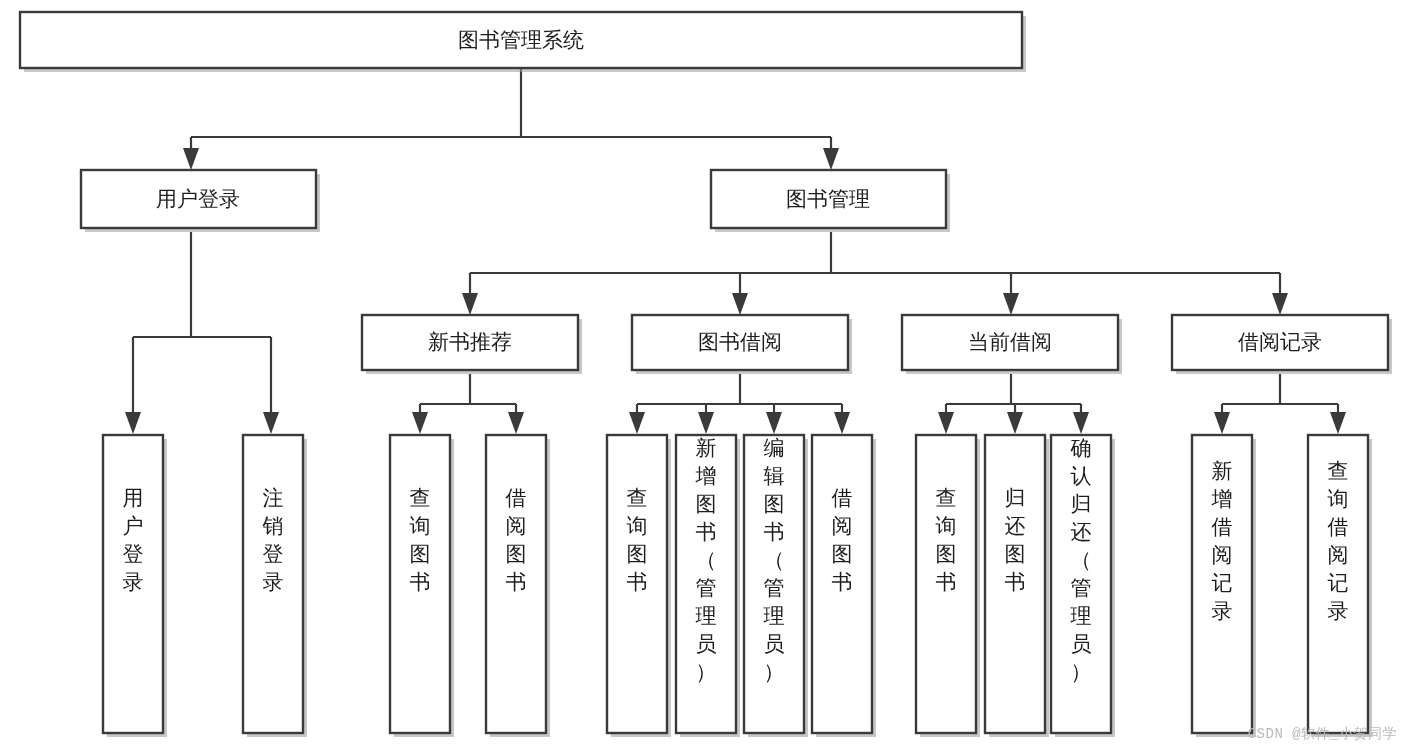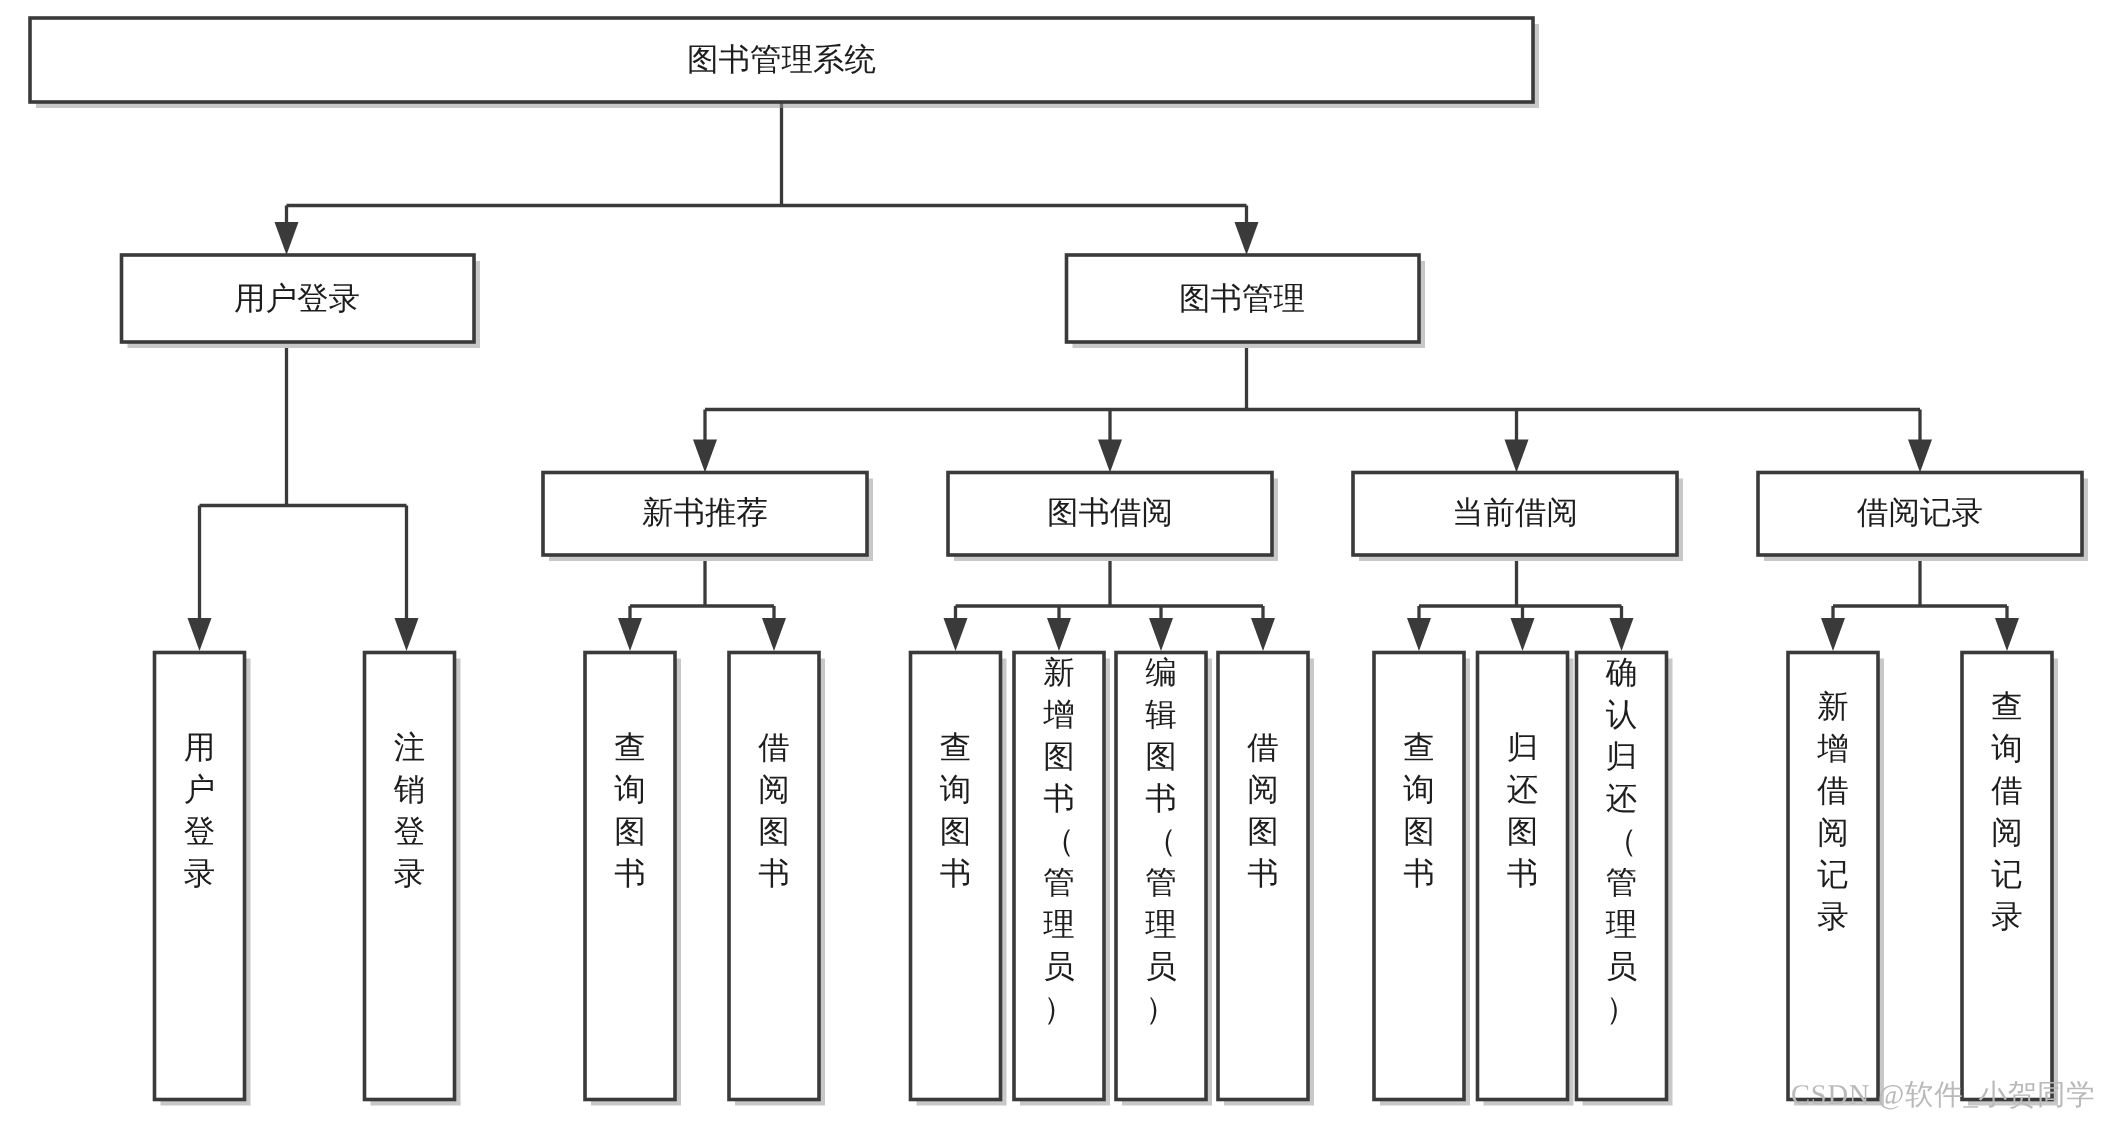--- a/index.html
+++ b/index.html
@@ -47,22 +47,22 @@
     fill: none;
   }
   .arrow-head {
     fill: #3a3a3a;
     stroke: none;
   }
   .watermark {
     position: absolute;
     right: 8px;
     bottom: 4px;
-    font-family: Liberation Serif, serif;
-    font-size: 19px;
+    font-family: Liberation Mono, monospace;
+    font-size: 14px;
     color: #b9b9b9;
     white-space: nowrap;
     letter-spacing: 0.5px;
     pointer-events: none;
   }
 </style>
 </head>
 <body>
 
 <svg id="diagram" viewBox="0 0 1405 747" xmlns="http://www.w3.org/2000/svg">

